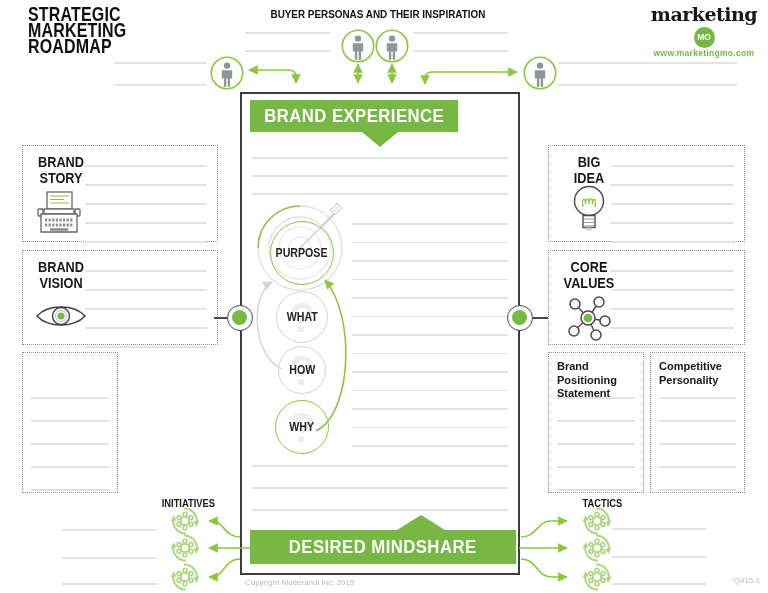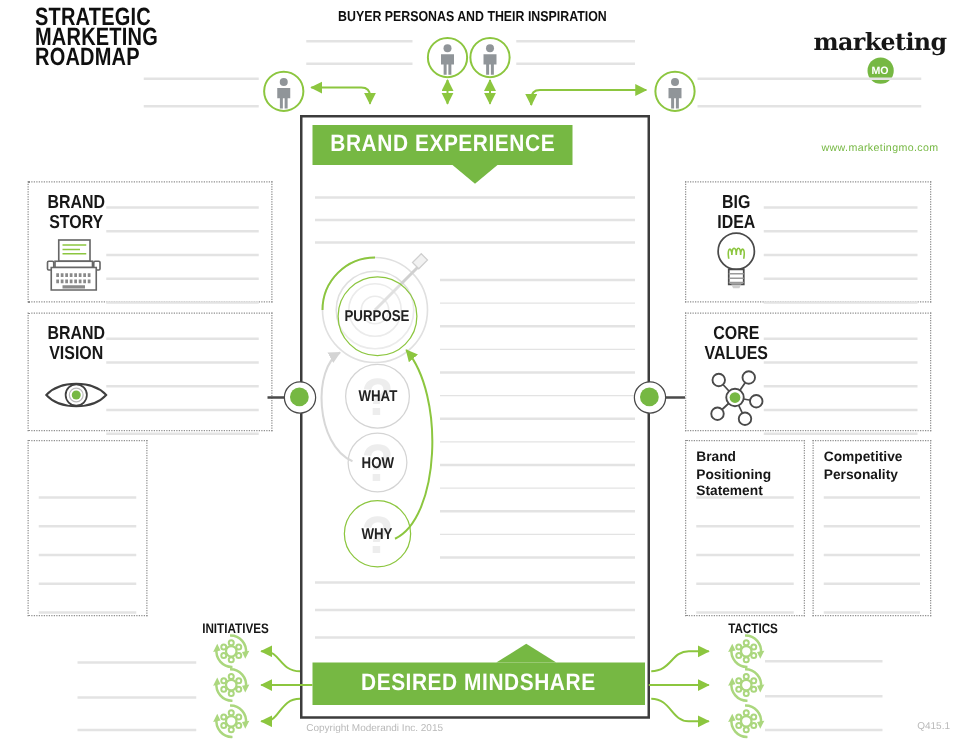--- a/index.html
+++ b/index.html
@@ -25,25 +25,25 @@
                   transform:scaleX(.85);position:relative;z-index:2;white-space:nowrap;}
   .c-green{border:1.7px solid #8cc63f;}
   .c-gray{border:1.6px solid #d4d4d4;}
   .qmark{position:absolute;left:0;right:0;top:2px;bottom:0;display:flex;align-items:center;
          justify-content:center;font-size:42px;font-weight:bold;color:#ededed;z-index:1;}
   .maintitle{position:absolute;left:28px;top:6px;font-weight:bold;font-size:20px;line-height:16px;
              color:#0f0f0f;letter-spacing:.2px;transform:scaleX(.8);transform-origin:0 0;}
   .personas{position:absolute;left:228px;top:8px;width:300px;text-align:center;font-weight:bold;
             font-size:11.5px;color:#0f0f0f;}
   .personas span{display:inline-block;transform:scaleX(.86);white-space:nowrap;}
-  .logo{position:absolute;left:644px;top:24px;width:120px;text-align:center;line-height:21px;}
+  .logo{position:absolute;left:644px;top:4px;width:120px;text-align:center;line-height:21px;}
   .logo .word{font-family:"DejaVu Serif",serif;font-weight:bold;font-size:19px;color:#161616;letter-spacing:-.5px;}
   .logo .badge{display:inline-block;width:21px;height:21px;border-radius:50%;background:#76b843;color:#fff;
                font-size:8.5px;font-weight:bold;line-height:21px;text-align:center;vertical-align:2px;}
-  .logo .url{font-size:8.5px;font-weight:normal;color:#76b843;letter-spacing:.3px;line-height:10px;margin-top:46px;}
+  .logo .url{font-size:8.5px;font-weight:bold;color:#76b843;letter-spacing:.3px;line-height:10px;}
   .lbl{position:absolute;font-weight:bold;font-size:11px;color:#171717;text-align:center;}
   .lbl span{display:inline-block;transform:scaleX(.85);white-space:nowrap;}
   .footnote{position:absolute;font-size:8px;color:#b9b9b9;}
   #panel{position:absolute;left:240px;top:92px;width:280px;height:483px;border:2px solid #3c3c3c;
          box-sizing:border-box;background:#fff;}
   svg{display:block;}
 </style>
 </head>
 <body>
 

